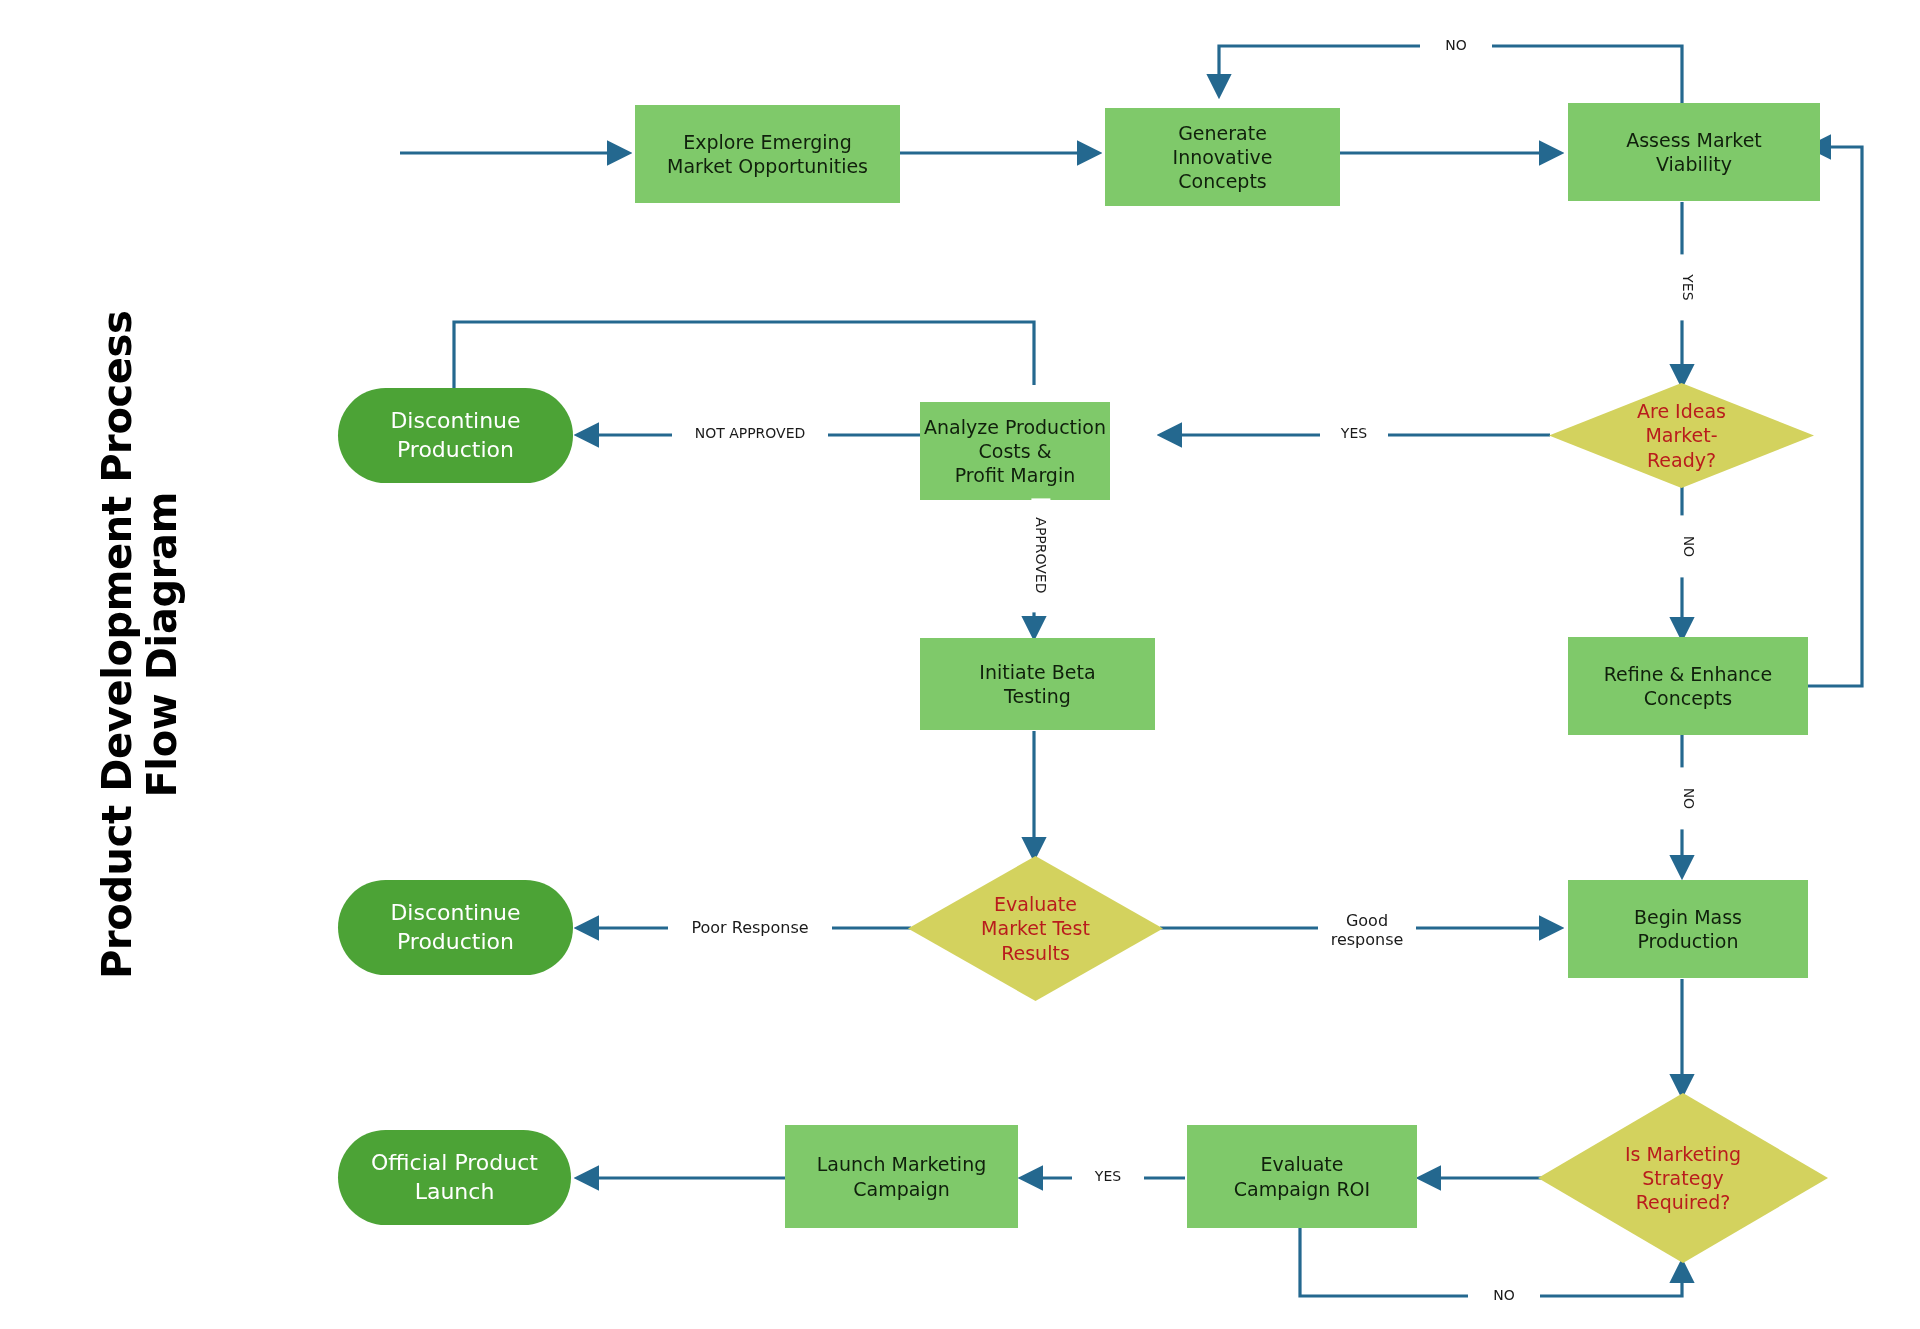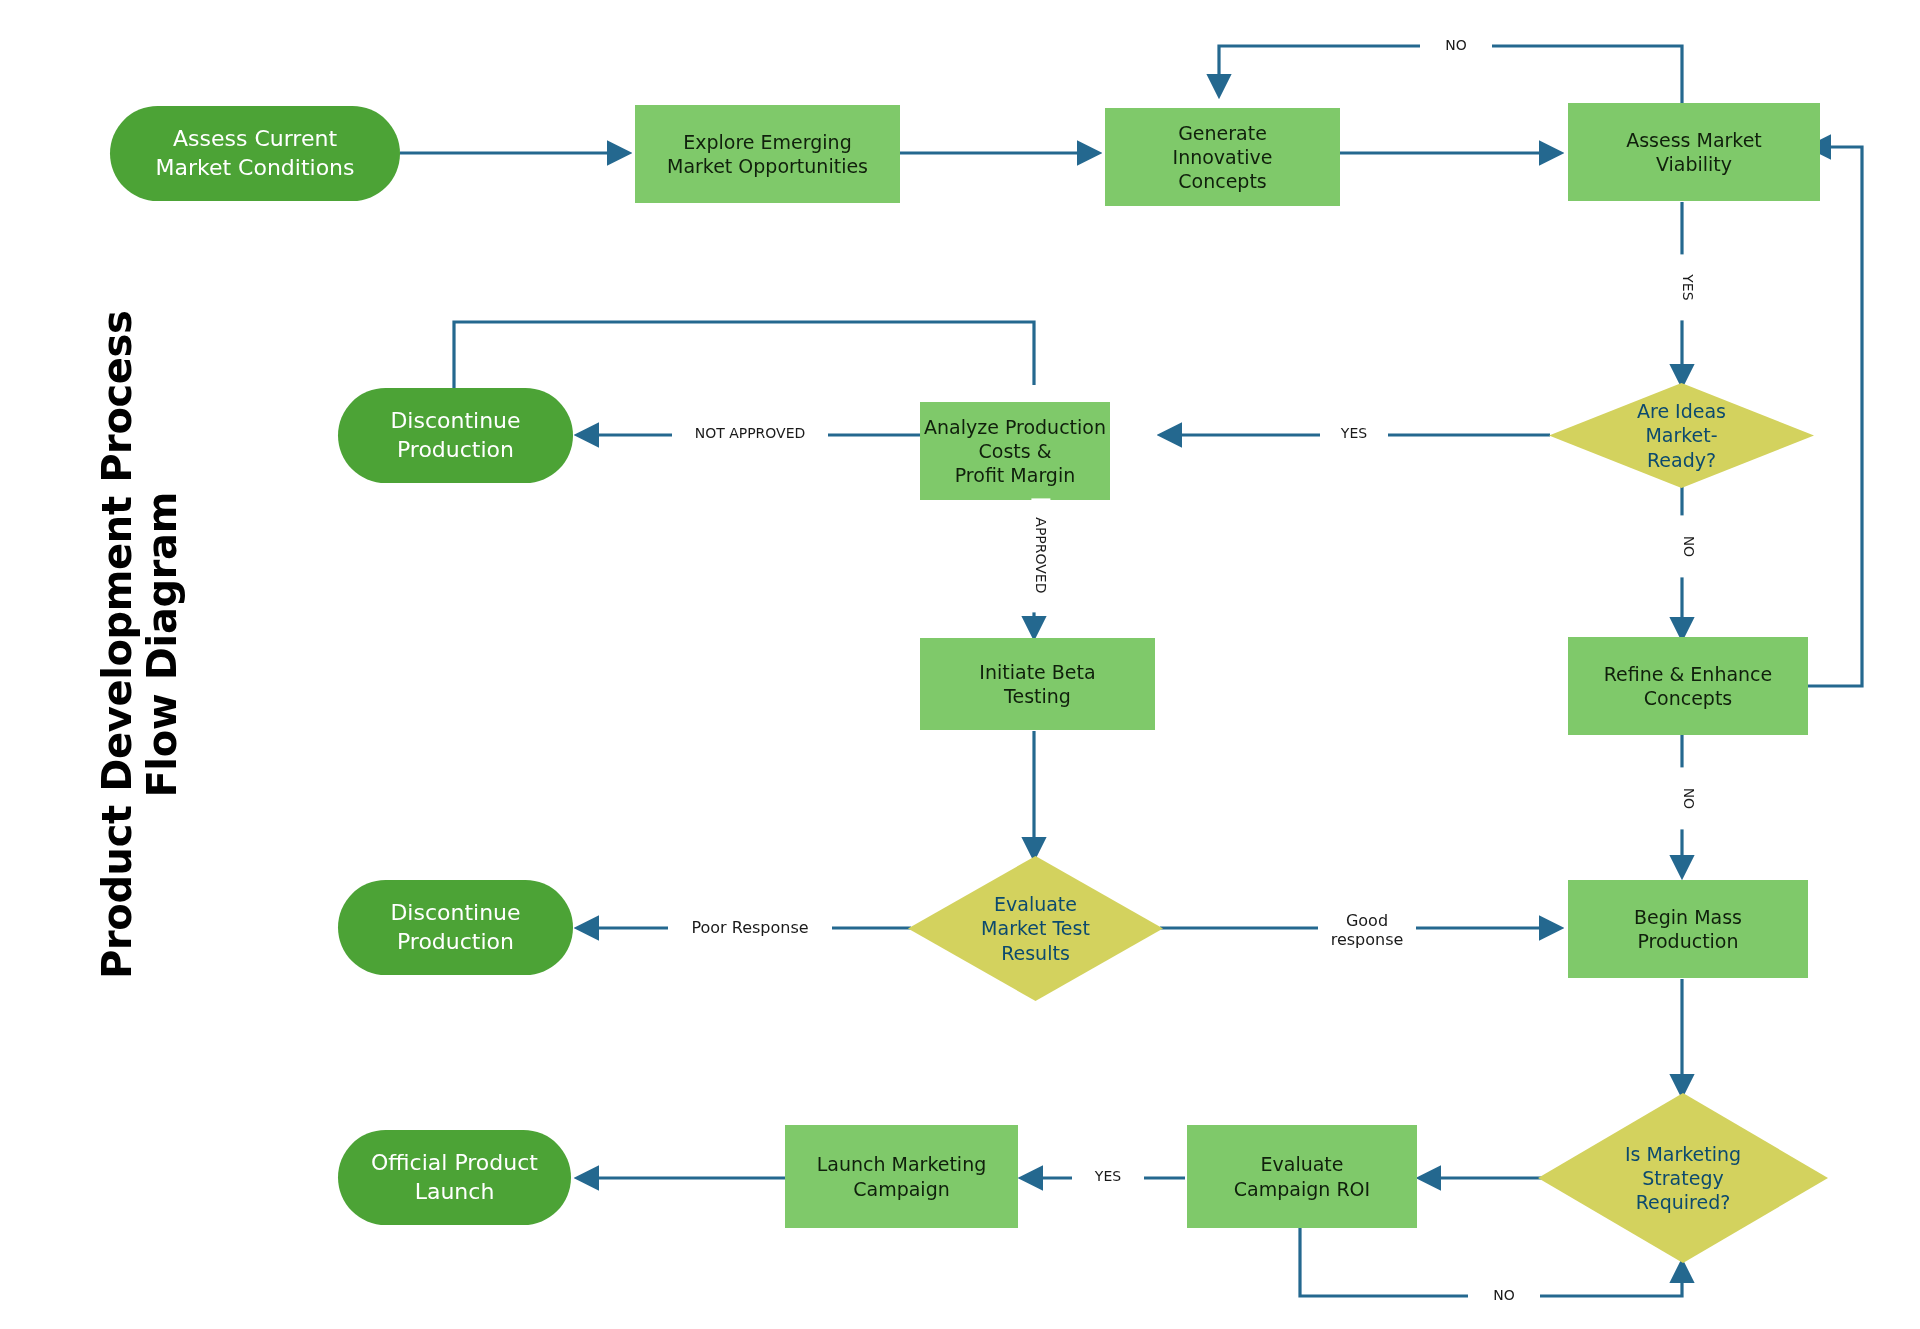--- a/index.html
+++ b/index.html
@@ -9,21 +9,21 @@
 
   svg#wires{position:absolute;left:0;top:0;width:1920px;height:1329px;}
 
   .node{position:absolute;box-sizing:border-box;display:flex;align-items:center;
         justify-content:center;text-align:center;line-height:1.28;}
   .proc{background:#7fc96a;color:#10200c;font-size:19px;}
   .term{background:#4ca336;color:#ffffff;font-size:22px;border-radius:60px;}
   .dec-wrap{position:absolute;display:flex;align-items:center;justify-content:center;}
   .dec-shape{position:absolute;left:0;top:0;width:100%;height:100%;
              background:#d3d25e;clip-path:polygon(50% 0,100% 50%,50% 100%,0 50%);}
-  .dec-txt{position:relative;z-index:2;text-align:center;font-size:19px;color:#0c4a6e;line-height:1.28;}
+  .dec-txt{position:relative;z-index:2;text-align:center;font-size:19px;color:#b91c1c;line-height:1.28;}
 
   .elabel{position:absolute;background:#ffffff;color:#1a1a1a;font-size:14px;
           text-align:center;line-height:1.2;padding:1px 6px;white-space:pre-line;}
   .elabel.small{font-size:16px;}
   .elabel.rot{transform-origin:center center;transform:rotate(90deg);}
 
   #title{position:absolute;left:-240px;top:600px;width:760px;
          transform:rotate(-90deg);transform-origin:center center;
          font-family:"DejaVu Sans",sans-serif;font-weight:bold;font-size:40px;
          color:#000;text-align:center;line-height:1.12;letter-spacing:-0.4px;
@@ -80,24 +80,20 @@
       <path d="M 1550 1178 L 1420 1178" marker-end="url(#ah)"></path>
 
       <path d="M 1185 1178 L 1022 1178" marker-end="url(#ah)"></path>
 
       <path d="M 1018 1178 L 578 1178" marker-end="url(#ah)"></path>
 
       <path d="M 1300 1228 L 1300 1296 L 1682 1296 L 1682 1262" marker-end="url(#ah)"></path>
     </g>
   </svg>
 
-  <div class="node term" style="left:110px;top:106px;width:290px;height:95px;">
-    <span style="white-space:pre-line">Assess Current
-Market Conditions</span>
-  </div>
 
   <div class="node proc" style="left:635px;top:105px;width:265px;height:98px;">
     <span style="white-space:pre-line">Explore Emerging
 Market Opportunities</span>
   </div>
 
   <div class="node proc" style="left:1105px;top:108px;width:235px;height:98px;">
     <span style="white-space:pre-line">Generate
 Innovative
 Concepts</span>

